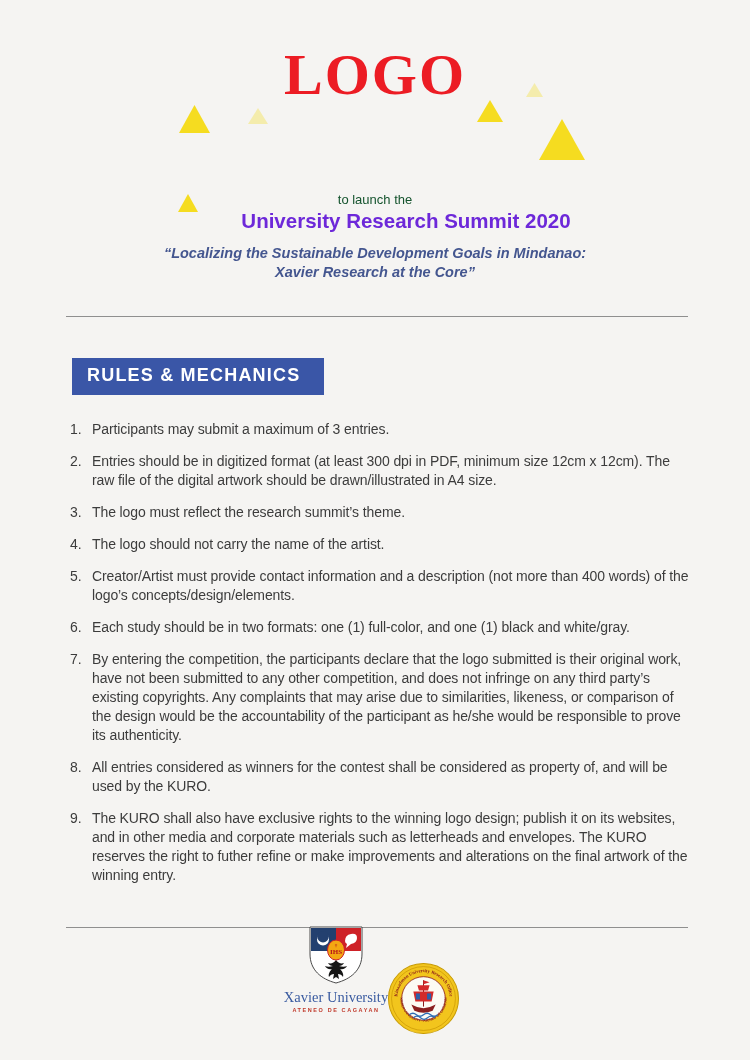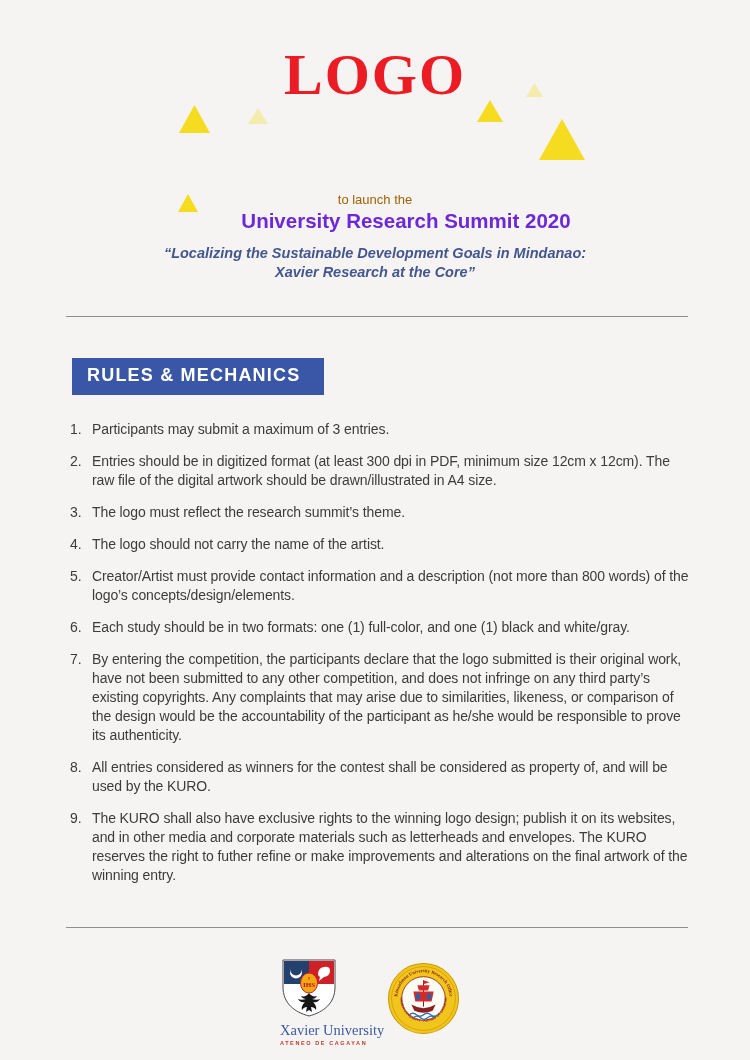--- a/index.html
+++ b/index.html
@@ -22,21 +22,21 @@
   .tri-6 { left:178px; top:186px; width:20px; height:18px; }
 
   
   .title {
     position:absolute; top:40px; left:0; width:100%; text-align:center;
     font-family:"Liberation Serif", serif; font-weight:700;
     font-size:58px; line-height:53px; letter-spacing:2px;
     color:#EC1C24; z-index:2; margin:0;
   }
   .tagline { position:absolute; top:184px; left:0; width:100%; text-align:center;
-    font-size:13px; color:#a16207; }
+    font-size:13px; color:#14532d; }
   .event-title { position:absolute; top:201px; left:0; width:100%; text-align:center;
     font-size:20.5px; font-weight:700; color:#6d28d9;padding-left:31px; }
   .theme { position:absolute; top:236px; left:0; width:100%; text-align:center;
     font-style:italic; font-weight:600; font-size:14.5px; line-height:18.5px;
     color:#44568F; }
 
   .divider { position:absolute; left:66px; width:622px; height:0;
     border-top:1px solid #8F8F8F; }
   .divider-top { top:308px; }
   .divider-bottom { top:919px; }
@@ -50,22 +50,22 @@
 
   
   .rules { position:absolute; left:70px; top:412px; width:620px; list-style:none;
     margin:0; padding:0; }
   .rule-item { display:flex; margin-bottom:13px; font-size:14px; line-height:19px;
     color:#3C3C3C; letter-spacing:-0.1px; }
   .rule-num { flex:none; width:22px; }
   .rule-text { flex:1; }
 
   
-  .crest-block { position:absolute; left:280px; top:951px; width:112px;
-    }
+  .crest-block { position:absolute; left:280px; top:918px; width:112px;
+    text-align:center; }
   .crest-name { font-family:"Liberation Serif", serif; font-size:14.5px;
     color:#3A5BA0; margin-top:1px; }
   .crest-sub { font-size:5.5px; font-weight:700; letter-spacing:1.6px;
     color:#C0392B; margin-top:1px; }
   .seal-block { position:absolute; left:387px; top:954px; width:73px; height:73px; }
 </style>
 </head>
 <body>
 
 <div class="page">
@@ -102,21 +102,21 @@
     <li class="rule-item">
         <span class="rule-num">3.</span>
         <span class="rule-text">The logo must reflect the research summit’s theme.</span>
       </li>
     <li class="rule-item">
         <span class="rule-num">4.</span>
         <span class="rule-text">The logo should not carry the name of the artist.</span>
       </li>
     <li class="rule-item">
         <span class="rule-num">5.</span>
-        <span class="rule-text">Creator/Artist must provide contact information and a description (not more than 800 words) of the logo’s concepts/design/elements.</span>
+        <span class="rule-text">Creator/Artist must provide contact information and a description (not more than 400 words) of the logo’s concepts/design/elements.</span>
       </li>
     <li class="rule-item">
         <span class="rule-num">6.</span>
         <span class="rule-text">Each study should be in two formats: one (1) full-color, and one (1) black and white/gray.</span>
       </li>
     <li class="rule-item">
         <span class="rule-num">7.</span>
         <span class="rule-text">By entering the competition, the participants declare that the logo submitted is their original work, have not been submitted to any other competition, and does not infringe on any third party’s existing copyrights. Any complaints that may arise due to similarities, likeness, or comparison of the design would be the accountability of the participant as he/she would be responsible to prove its authenticity.</span>
       </li>
     <li class="rule-item">

